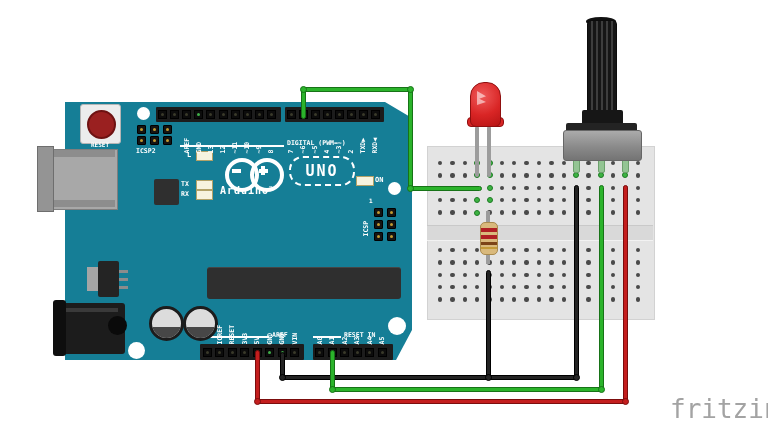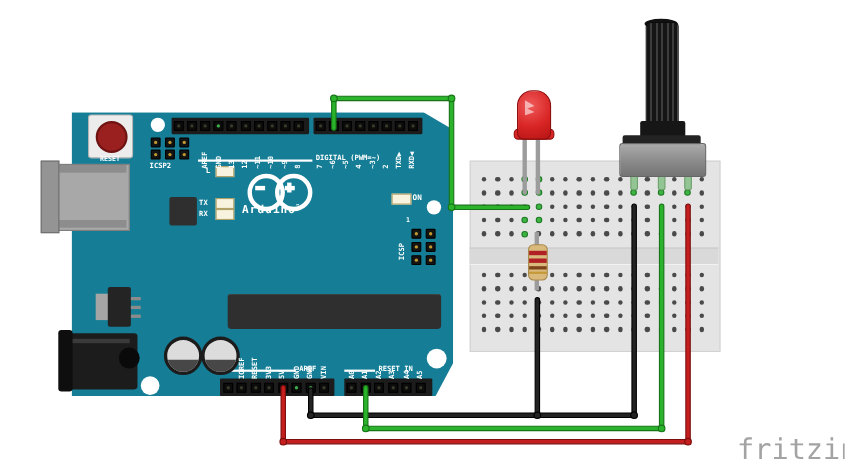--- a/index.html
+++ b/index.html
@@ -158,20 +158,21 @@
   <div class="silk lab-l">L</div>
   <div class="silk lab-tx">TX</div>
   <div class="silk lab-rx">RX</div>
 
   <div class="abs ring-l"></div>
   <div class="abs ring-r"></div>
   <div class="abs minus"></div>
   <div class="abs plus-h"></div>
   <div class="abs plus-v"></div>
   <div class="silk brand"><span>Arduino</span><sup>™</sup></div>
+  <div class="silk uno-box">UNO</div>
 
   <div class="smd on-led"></div>
   <div class="silk on-label">ON</div>
 
   <div class="abs silkline1"></div>
   <div class="silk digital-label">DIGITAL (PWM=~)</div>
   <div class="abs silkline2"></div>
   <div class="silk power-label">AREF</div>
   <div class="abs silkline3"></div>
   <div class="silk analog-label">RESET IN</div>

